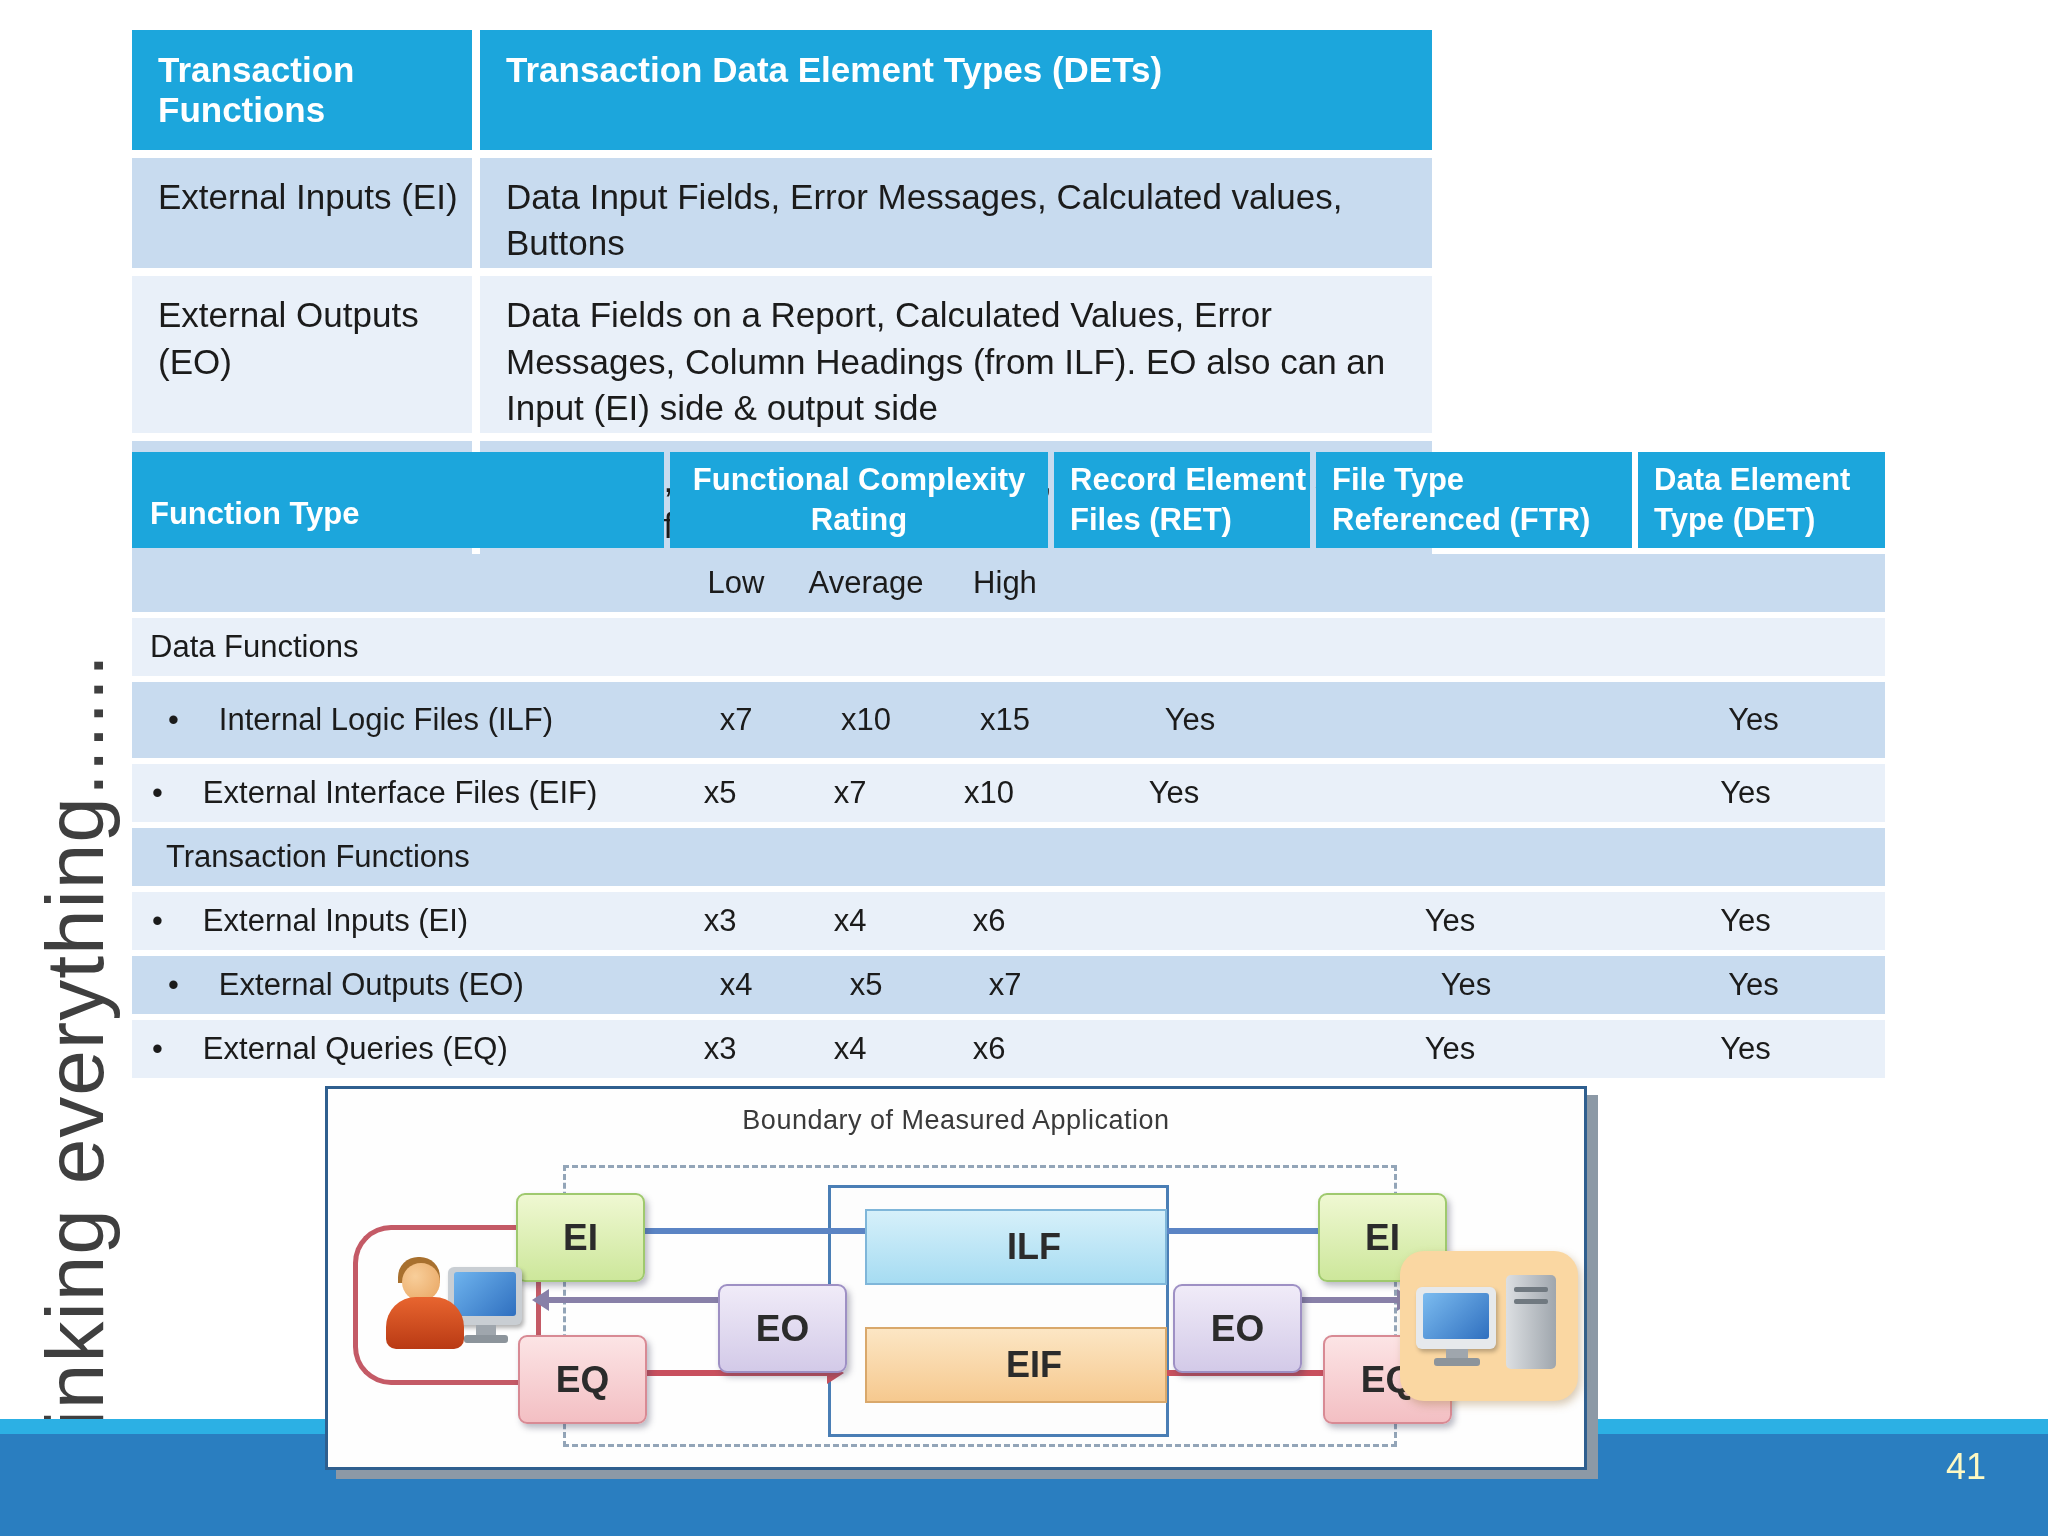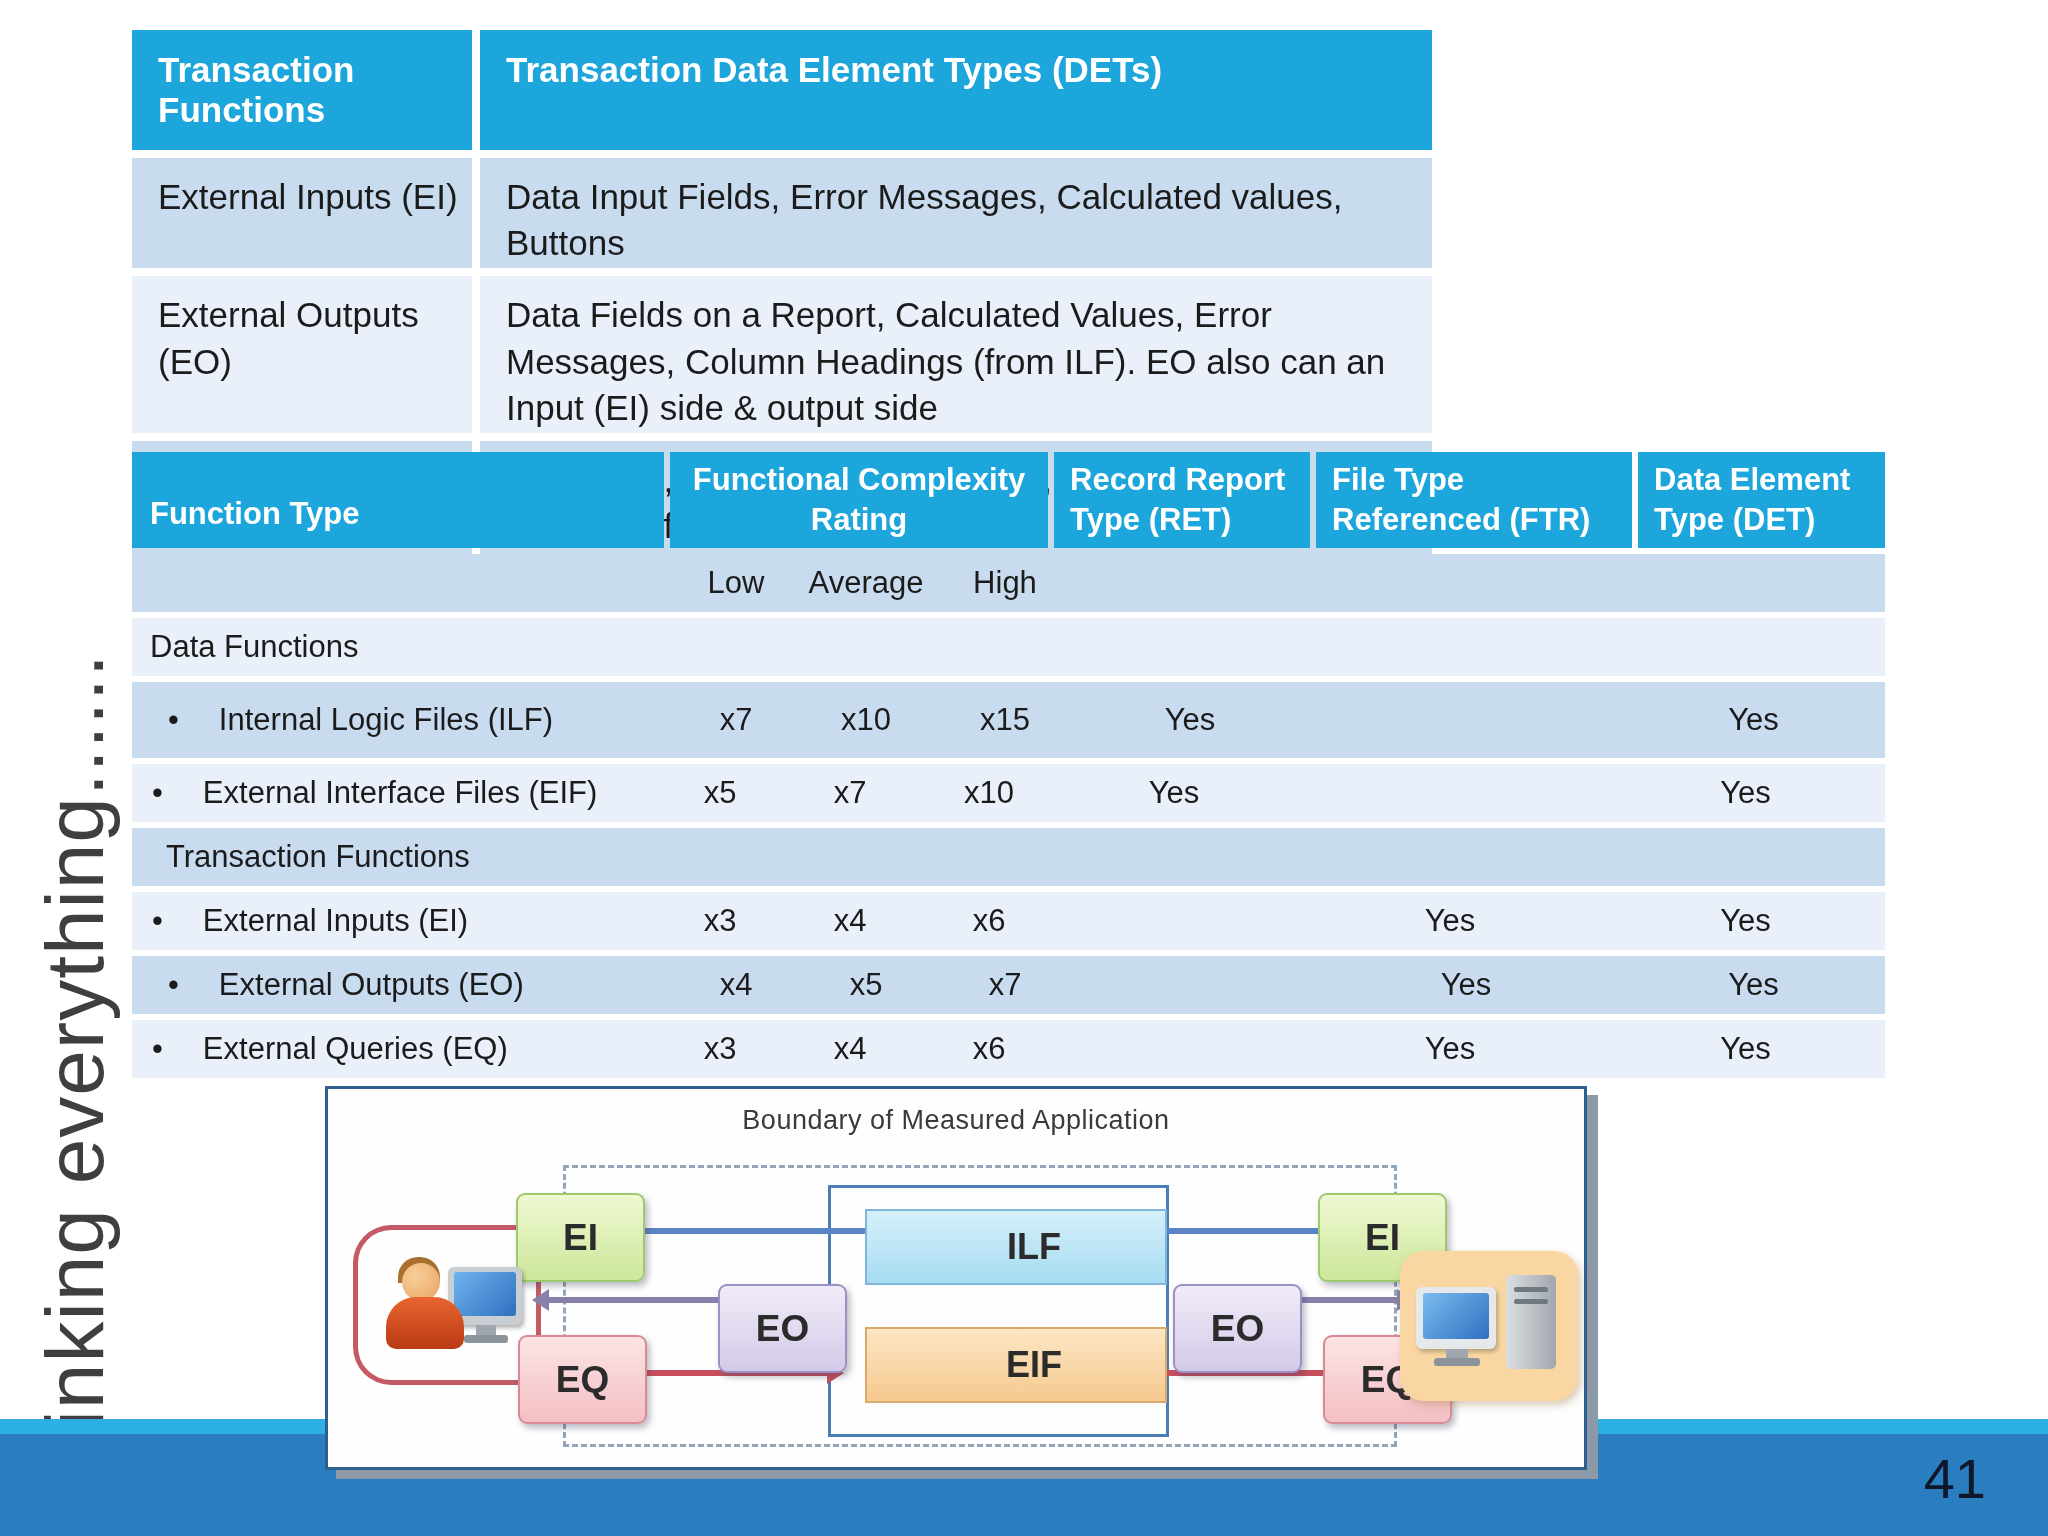--- a/index.html
+++ b/index.html
@@ -106,21 +106,21 @@
   .pc-stand{position:absolute;left:46px;top:98px;width:22px;height:9px;background:#9FA6AD;}
   .pc-base{position:absolute;left:34px;top:107px;width:46px;height:8px;background:#8C949B;border-radius:3px;}
   .pc-tower{position:absolute;left:106px;top:24px;width:50px;height:94px;border-radius:5px;
             background:linear-gradient(90deg,#DCDFE2,#9FA6AD);}
   .pc-slot{position:absolute;left:8px;width:34px;height:5px;background:#707980;border-radius:2px;}
   .pc-slot.s1{top:12px;} .pc-slot.s2{top:24px;}
 
   
   .footer-strip{position:absolute;left:0;top:1419px;width:2048px;height:15px;background:#2CB0E4;z-index:1;}
   .footer-bar{position:absolute;left:0;top:1434px;width:2048px;height:102px;background:#2A7EC0;z-index:1;}
-  .page-num{position:absolute;right:62px;top:12px;font-size:56px;color:#0f172a;}
+  .page-num{position:absolute;right:62px;top:12px;font-size:36px;color:#fef9c3;}
 </style>
 </head>
 <body>
 
 <div class="slide">
 
   <div class="vtitle">Linking everything......</div>
 
   <div class="t1">
     <div class="t1-row t1-head">
@@ -138,21 +138,21 @@
     <div class="t1-row">
       <div class="cell c1 bg-m">External Queries (EQ)</div>
       <div class="cell c2 bg-m">Input Side, Field used to search by, Buttons. Output side displayed fields on the screen.</div>
     </div>
   </div>
 
   <div class="t2">
     <div class="t2-row t2-head">
       <div class="cL">Function Type</div>
       <div class="cC">Functional Complexity Rating</div>
-      <div class="cR">Record Report Type (RET)</div>
+      <div class="cR">Record Element Files (RET)</div>
       <div class="cF">File  Type Referenced  (FTR)</div>
       <div class="cD">Data Element Type (DET)</div>
     </div>
 
     <div class="t2-row t2-sub bg-m">
       <div class="cL cell"></div>
       <div class="cLow cell">Low</div>
       <div class="cAvg cell">Average</div>
       <div class="cHigh cell">High</div>
       <div class="cR cell"></div>

